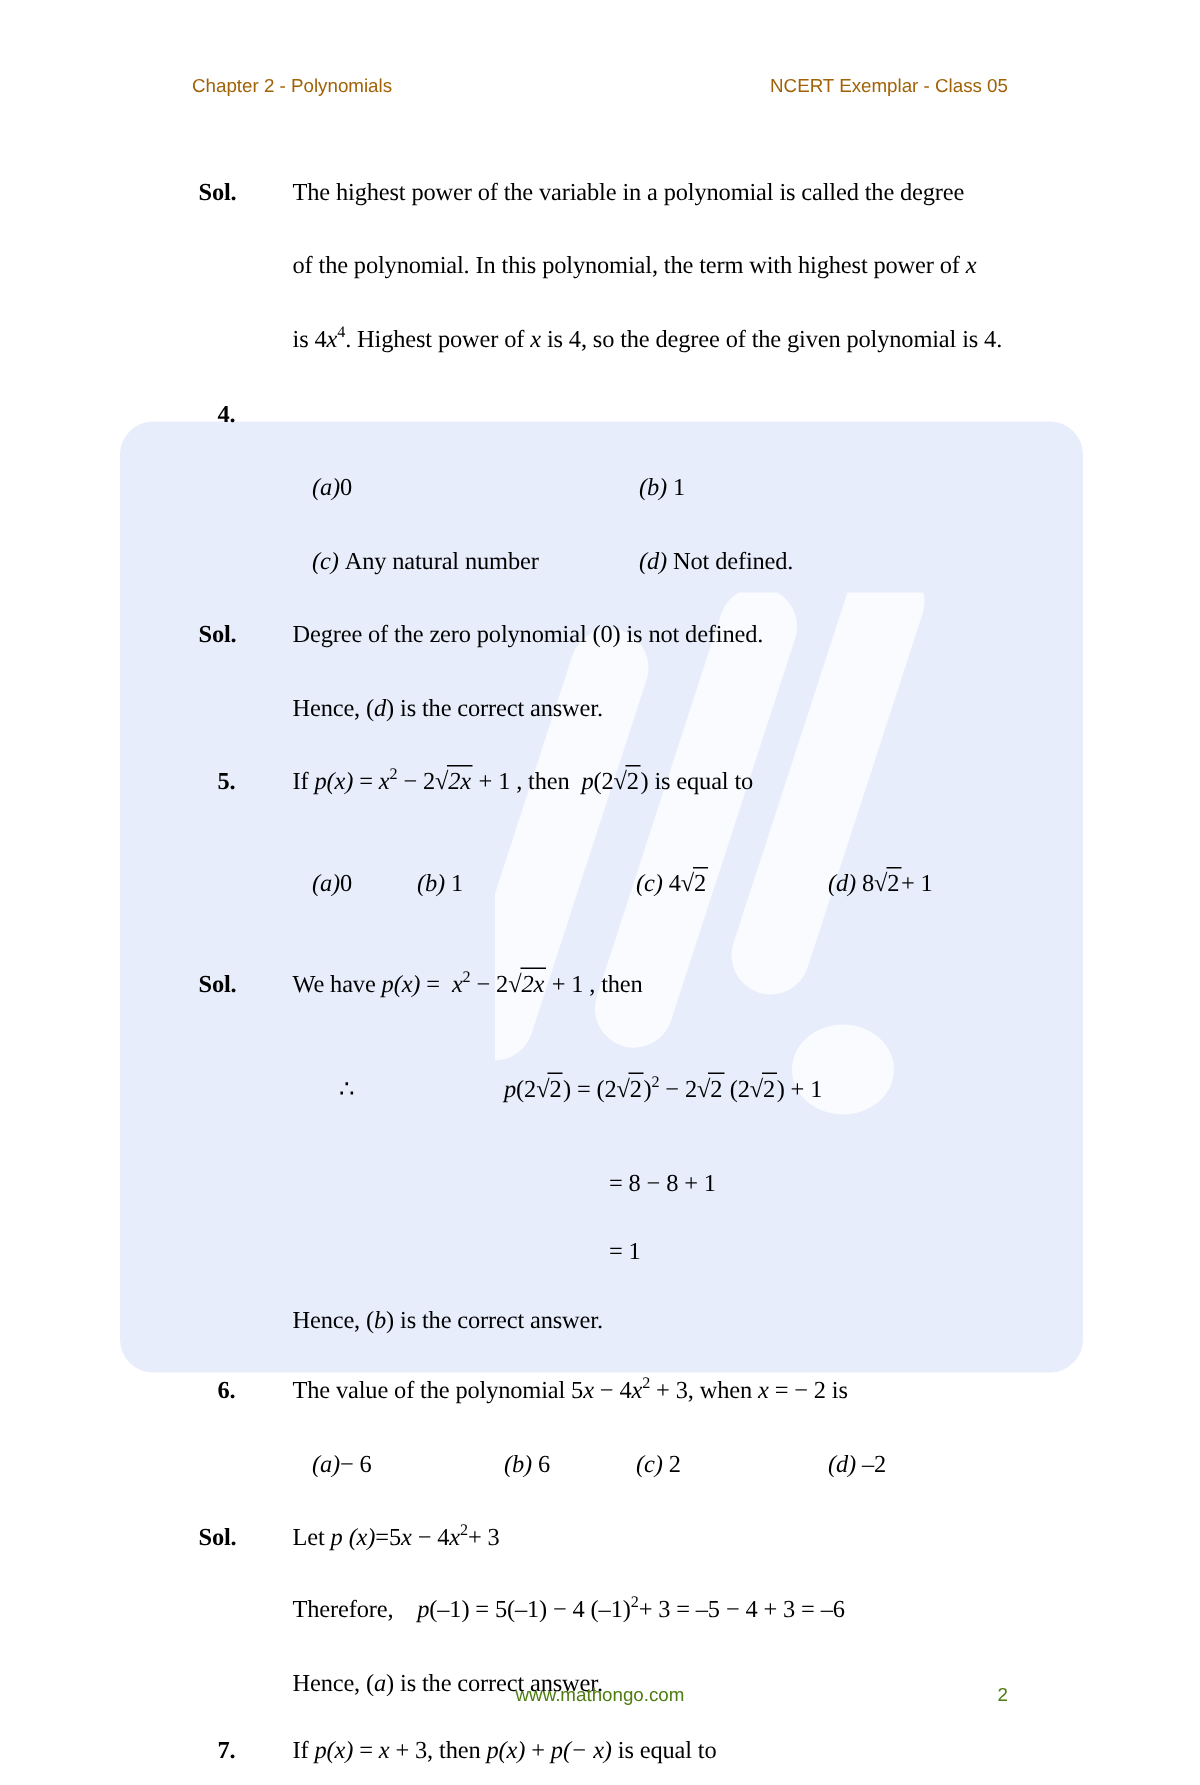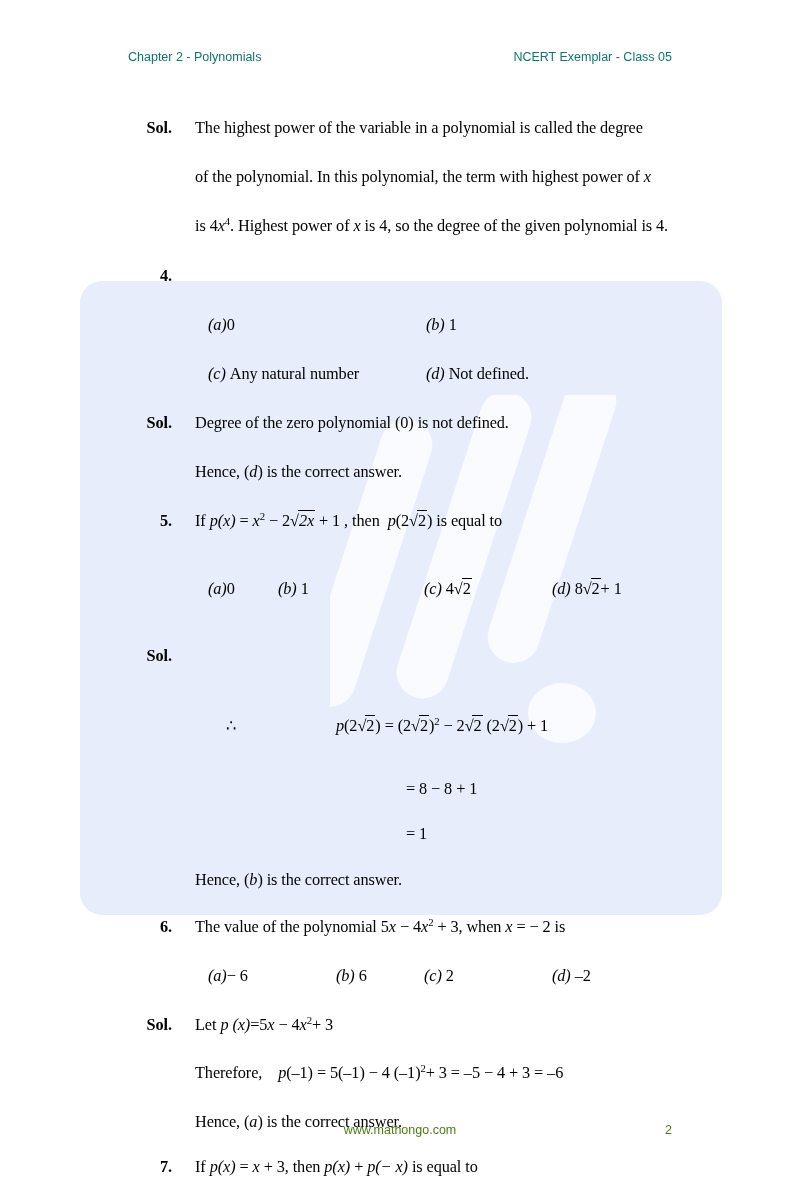--- a/index.html
+++ b/index.html
@@ -21,21 +21,21 @@
 
   
   .runhead {
     position: absolute;
     top: 47px;
     left: 128px;
     right: 128px;
     height: 20px;
     font-family: "Liberation Sans", "DejaVu Sans", sans-serif;
     font-size: 12.5px;
-    color: #0f766e;
+    color: #a16207;
     display: flex;
     justify-content: space-between;
     align-items: center;
   }
 
   
   .highlight {
     position: absolute;
     left: 80px;
     top: 281px;
@@ -69,21 +69,21 @@
     line-height: 24.6px;
     height: 24.6px;
     white-space: nowrap;
     letter-spacing: -0.1px;
   }
   .ln.tall { height: 38px; line-height: 38px; }
 
   .lbl {
     position: absolute;
     font-weight: bold;
-    text-align: right;
+    text-align: center;
   }
   .lbl.sol { left: 118px; width: 54px; }
   .lbl.num { left: 130px; width: 42px; }
 
   .txt { position: absolute; left: 195px; }
 
   
   .opt { position: absolute; margin-left: 16px; }
   .oa { left: 192px; }
   .ob { left: 320px; text-align: right; }
@@ -190,20 +190,21 @@
       <span class="txt"><span>If</span> <i>p</i><i>(x)</i> <span>=</span> <i>x</i><sup>2</sup> <span>− 2</span><span class="rad"><span class="sign">√</span><span class="bar it">2x</span></span> <span>+ 1 , then</span>&nbsp; <i>p</i><span>(2</span><span class="rad"><span class="sign">√</span><span class="bar">2</span></span><span>)</span> <span>is equal to</span></span>
     </div>
     <div class="ln tall" style="top:335px">
       <span class="opt oa3" style="line-height:38px"><i>(a)</i><span>0</span></span>
       <span class="opt ob3" style="line-height:38px"><i>(b)</i>&nbsp;<span>1</span></span>
       <span class="opt oc3" style="line-height:38px"><i>(c)</i>&nbsp;<span>4</span><span class="rad"><span class="sign">√</span><span class="bar">2</span></span></span>
       <span class="opt od3" style="line-height:38px"><i>(d)</i>&nbsp;<span>8</span><span class="rad"><span class="sign">√</span><span class="bar">2</span></span><span>+ 1</span></span>
     </div>
     <div class="ln tall" style="top:364px">
       <span class="lbl sol" style="line-height:38px">Sol.</span>
+      <span class="txt"><span>We have</span> <i>p</i><i>(x)</i> <span>=</span> &nbsp;<i>x</i><sup>2</sup> <span>− 2</span><span class="rad"><span class="sign">√</span><span class="bar it">2x</span></span> <span>+ 1 , then</span></span>
     </div>
 
     <div class="ln tall" style="top:396px">
       <span class="opt" style="left:210px;line-height:38px">∴</span>
       <span class="opt" style="left:320px;line-height:38px"><i>p</i><span>(2</span><span class="rad"><span class="sign">√</span><span class="bar">2</span></span><span>)</span> <span>= (2</span><span class="rad"><span class="sign">√</span><span class="bar">2</span></span><span>)</span><sup>2</sup> <span>− 2</span><span class="rad"><span class="sign">√</span><span class="bar">2</span></span> <span>(2</span><span class="rad"><span class="sign">√</span><span class="bar">2</span></span><span>)</span> + 1</span>
     </div>
     <div class="ln" style="top:428px">
       <span class="opt" style="left:390px">= 8 − 8 + 1</span>
     </div>
     <div class="ln" style="top:449px">

